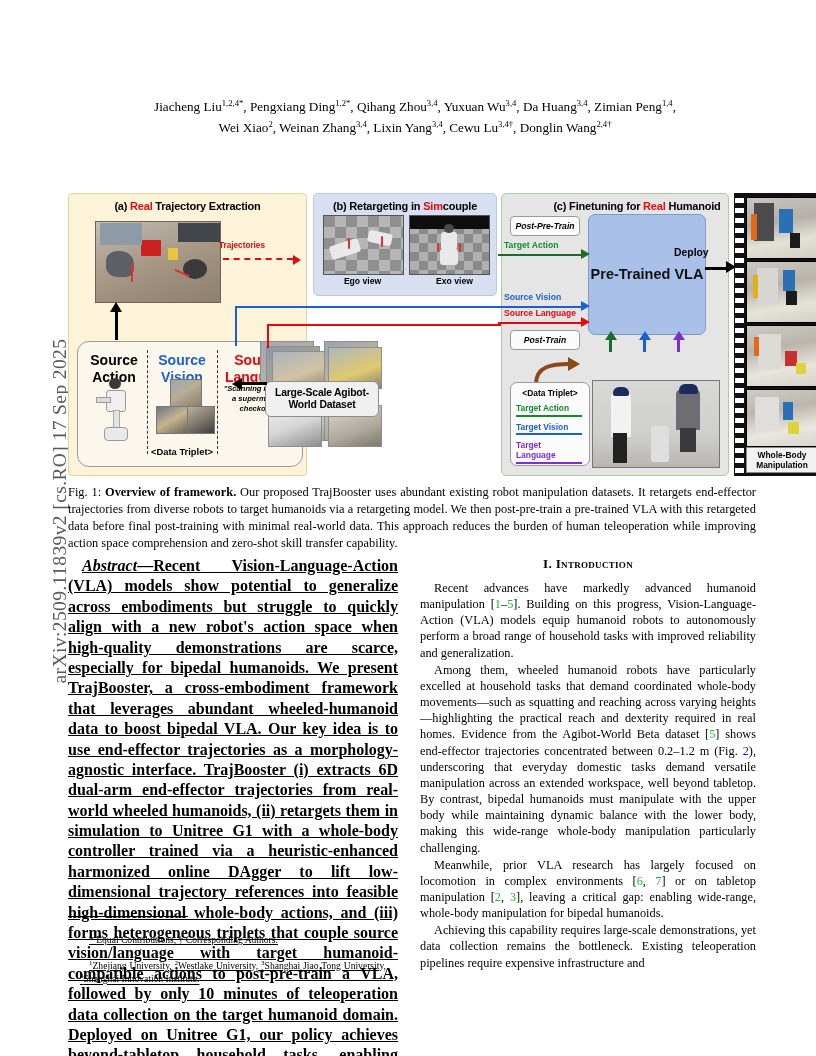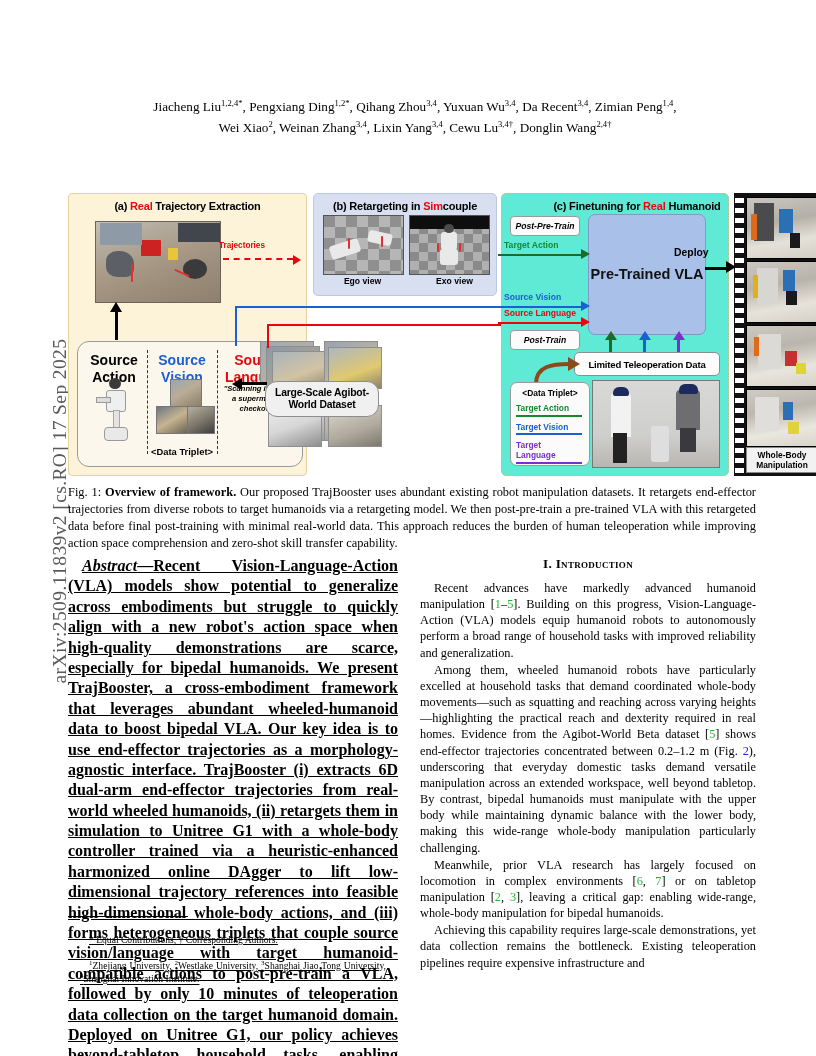--- a/index.html
+++ b/index.html
@@ -82,21 +82,21 @@
     border-radius: 4px;
   }
   .panel-b {
     left: 245px; top: 0; width: 184px; height: 103px;
     background: #d7dff1;
     border: 1px solid #bcc7e4;
     border-radius: 5px;
   }
   .panel-c {
     left: 433px; top: 0; width: 228px; height: 283px;
-    background: #5eead4;
+    background: #e5e5e5;
     border: 1px solid #a8cf99;
     border-radius: 5px;
     padding-left: 44px;
   }
   .panel-title {
     font-family: "Liberation Sans", sans-serif;
     font-weight: bold;
     font-size: 11px;
     text-align: center;
     margin-top: 6px;
@@ -246,21 +246,21 @@
 
   
   #collage {
     position: absolute; left: 189px; top: 147px; width: 122px; height: 120px;
   }
   #collage .tile {
     position: absolute; width: 52px; height: 40px; border: 1px solid #8e8e8e;
   }
   #dataset-chip {
     position: absolute; left: 196px; top: 187px; width: 112px; height: 34px;
-    background: #f0f0f0; border: 1px solid #8d8d8d; border-radius: 12px;
+    background: #f0f0f0; border: 1px solid #8d8d8d; border-radius: 6px;
     font-family: "Liberation Sans", sans-serif;
     font-weight: bold; font-size: 10.4px; line-height: 1.18;
     display: flex; align-items: center; justify-content: center; text-align: center;
     letter-spacing: -0.2px;
   }
 
   
   .blk-arrow { position: absolute; background: #000; }
   .arrow-head-up, .arrow-head-left, .arrow-head-right { position: absolute; width:0; height:0; }
 
@@ -424,21 +424,21 @@
   <div class="vtext">arXiv:2509.11839v2  [cs.RO]  17 Sep 2025</div>
 </div>
 
 <div id="title-block">
   <div id="authors-block">
     <div>
       <span><span>Jiacheng Liu</span><sup>1,2,4*</sup></span>,
       <span><span>Pengxiang Ding</span><sup>1,2*</sup></span>,
       <span><span>Qihang Zhou</span><sup>3,4</sup></span>,
       <span><span>Yuxuan Wu</span><sup>3,4</sup></span>,
-      <span><span>Da Recent</span><sup>3,4</sup></span>,
+      <span><span>Da Huang</span><sup>3,4</sup></span>,
       <span><span>Zimian Peng</span><sup>1,4</sup></span>,
     </div>
     <div>
       <span><span>Wei Xiao</span><sup>2</sup></span>,
       <span><span>Weinan Zhang</span><sup>3,4</sup></span>,
       <span><span>Lixin Yang</span><sup>3,4</sup></span>,
       <span><span>Cewu Lu</span><sup>3,4†</sup></span>,
       <span><span>Donglin Wang</span><sup>2,4†</sup></span>
     </div>
   </div>
@@ -558,21 +558,20 @@
     <div class="route" style="left:-4px;top:128px;width:85px;height:2.4px;background:#e8080c;"></div>
     <div class="arrow-head-right" style="left:79px;top:123px;border-top:5.5px solid transparent;border-bottom:5.5px solid transparent;border-left:9px solid #e8080c;"></div>
 
     <div class="route" style="left:107px;top:144px;width:2.6px;height:14px;background:#1c6b28;"></div>
     <div class="arrow-head-up" style="left:103px;top:137px;border-left:6px solid transparent;border-right:6px solid transparent;border-bottom:9px solid #1c6b28;"></div>
     <div class="route" style="left:141px;top:144px;width:2.6px;height:14px;background:#1b5fd0;"></div>
     <div class="arrow-head-up" style="left:137px;top:137px;border-left:6px solid transparent;border-right:6px solid transparent;border-bottom:9px solid #1b5fd0;"></div>
     <div class="route" style="left:175px;top:144px;width:2.6px;height:14px;background:#7b2fd0;"></div>
     <div class="arrow-head-up" style="left:171px;top:137px;border-left:6px solid transparent;border-right:6px solid transparent;border-bottom:9px solid #7b2fd0;"></div>
 
-    <div id="teleop-box">Limited Teleoperation Data</div>
 
     <svg style="position:absolute;left:30px;top:160px;width:48px;height:34px;overflow:visible;">
       <path d="M4 30 C4 12, 20 10, 38 10" stroke="#8a4a1a" stroke-width="4" fill="none"></path>
       <polygon points="36,3 48,10 36,17" fill="#8a4a1a"></polygon>
     </svg>
 
     <div id="triplet-c-box">
       <div class="hdr">&lt;Data Triplet&gt;</div>
       <div class="row r-green">Target Action</div>
       <div class="row r-blue">Target Vision</div>

